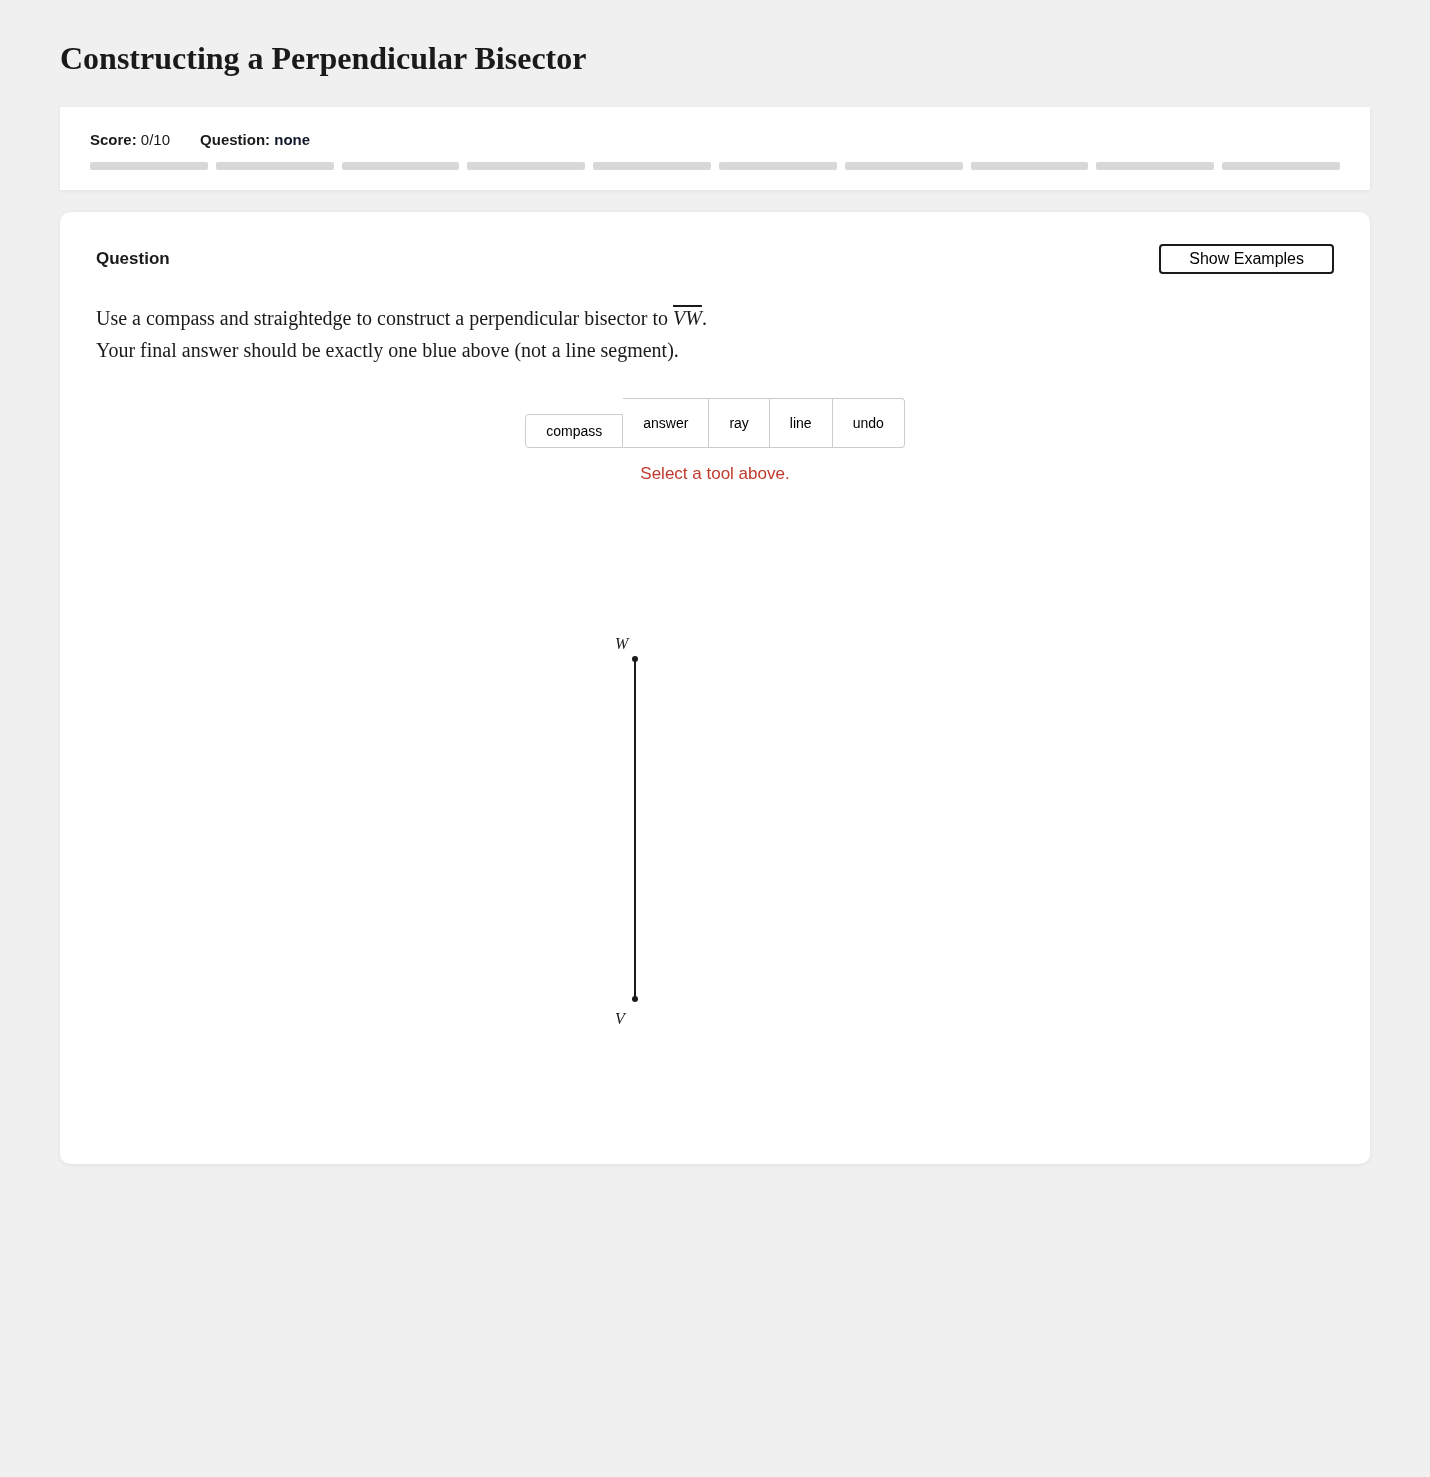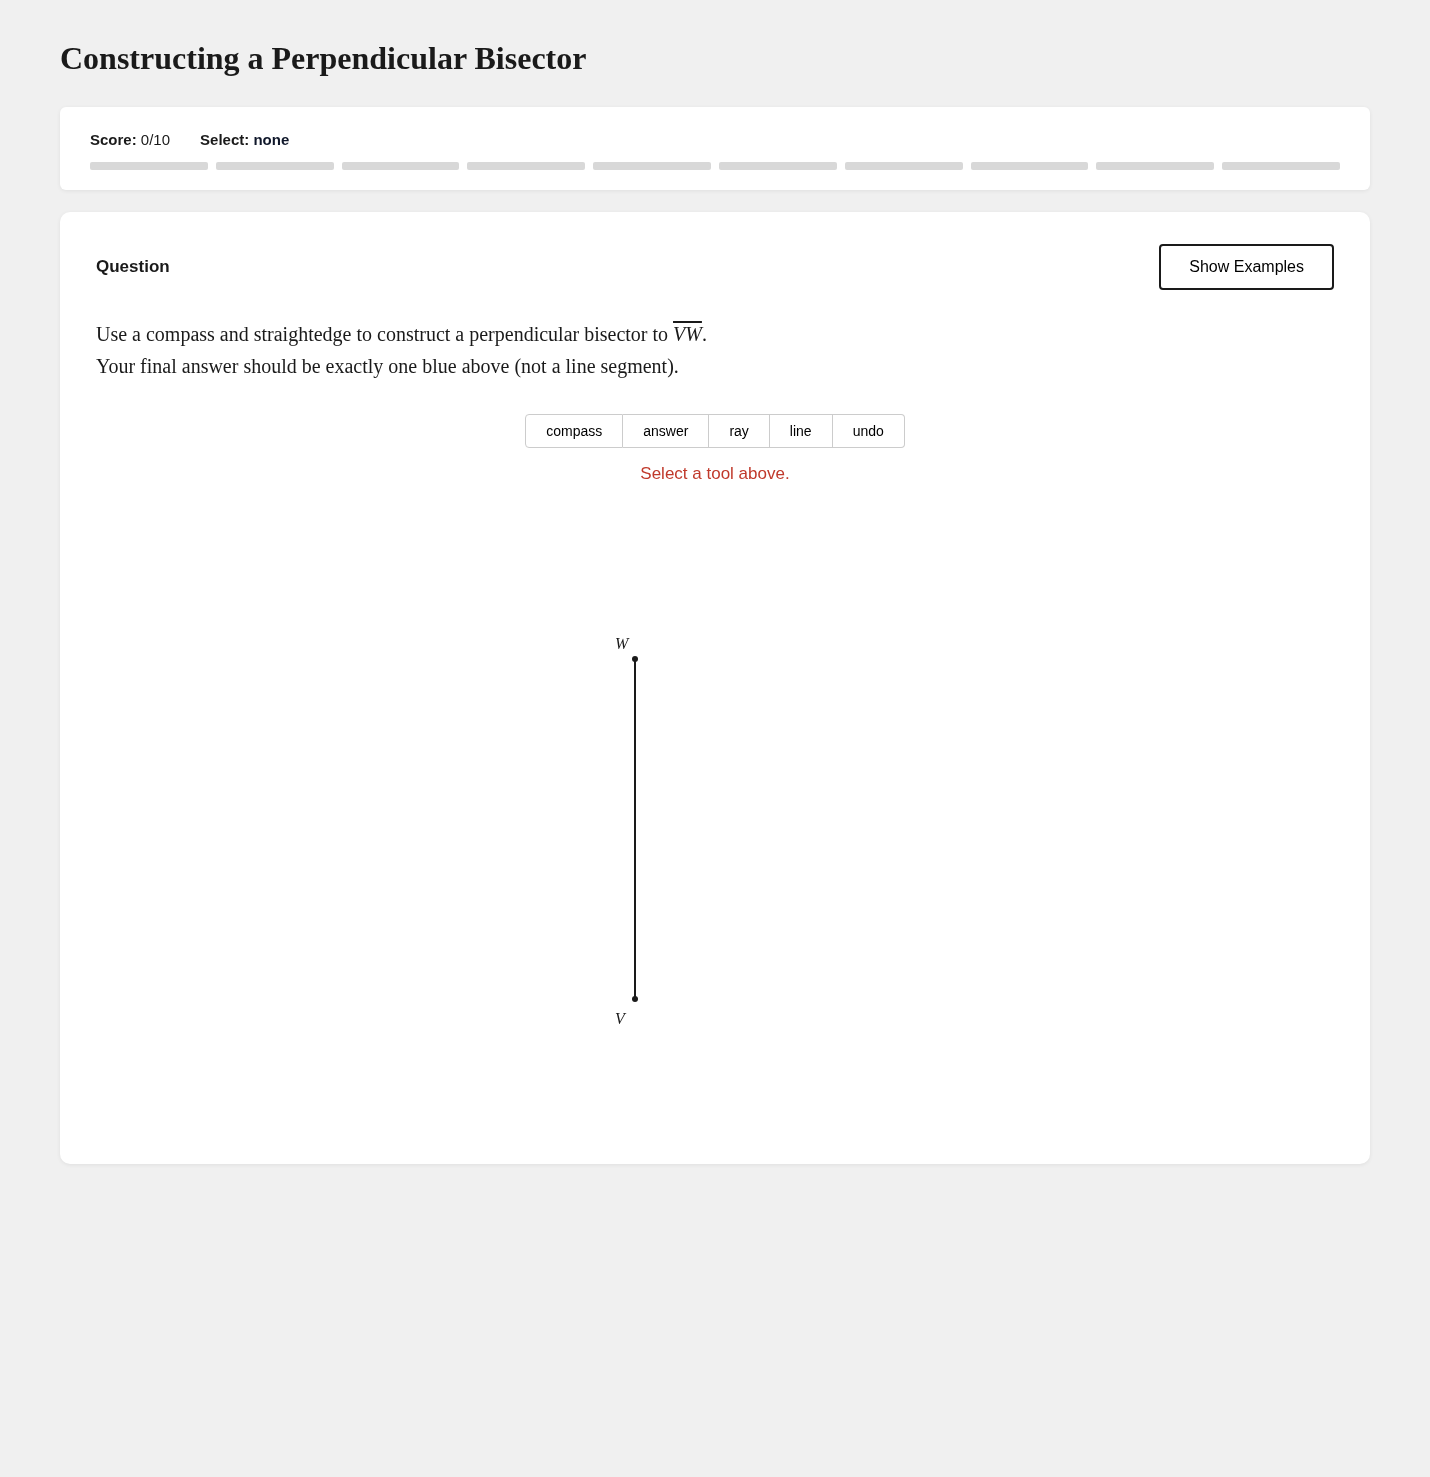--- a/index.html
+++ b/index.html
@@ -18,21 +18,21 @@
     .page-title {
       font-size: 32px;
       font-weight: 700;
       margin-bottom: 30px;
       color: #1a1a1a;
       font-family: Georgia, serif;
     }
 
     .score-card {
       background: #fff;
-      border-radius: 6px;
+      border-radius: 0;
       padding: 24px 30px 20px;
       margin-bottom: 22px;
       box-shadow: 0 1px 4px rgba(0,0,0,0.07);
     }
 
     .score-line {
       display: flex;
       align-items: center;
       gap: 30px;
       margin-bottom: 14px;
@@ -86,21 +86,21 @@
 
     .question-label {
       font-size: 17px;
       font-weight: 700;
       font-family: Arial, sans-serif;
     }
 
     .show-examples-btn {
       border: 2px solid #1a1a1a;
       background: #fff;
-      padding: 12px 28px;
+      padding: 4px 28px;
       font-size: 16px;
       font-family: Arial, sans-serif;
       cursor: pointer;
       border-radius: 4px;
       font-weight: 400;
     }
 
     .question-text {
       font-size: 20px;
       line-height: 1.6;
@@ -127,20 +127,21 @@
       background: #fff;
       padding: 8px 20px;
       font-size: 14px;
       font-family: Arial, sans-serif;
       cursor: pointer;
       margin: 0;
     }
 
     .tool-btn:first-child {
       border-radius: 4px 0 0 4px;
+      margin-top: 16px;
     }
 
     .tool-btn:last-child {
       border-radius: 0 4px 4px 0;
     }
 
     .tool-btn:not(:first-child) {
       border-left: none;
     }
 
@@ -175,21 +176,21 @@
 
 <h1 class="page-title">Constructing a Perpendicular Bisector</h1>
 
 <div class="score-card">
   <div class="score-line">
     <span>
       <span class="score-label">Score:</span>
       <span class="score-value">0/10</span>
     </span>
     <span>
-      <span class="penalty-label">Select:</span>
+      <span class="penalty-label">Question:</span>
       <span class="penalty-value">none</span>
     </span>
   </div>
   <div class="progress-bar-container" id="progress-bar">
   <div class="progress-segment"></div>
       <div class="progress-segment"></div>
       <div class="progress-segment"></div>
       <div class="progress-segment"></div>
       <div class="progress-segment"></div>
       <div class="progress-segment"></div>

